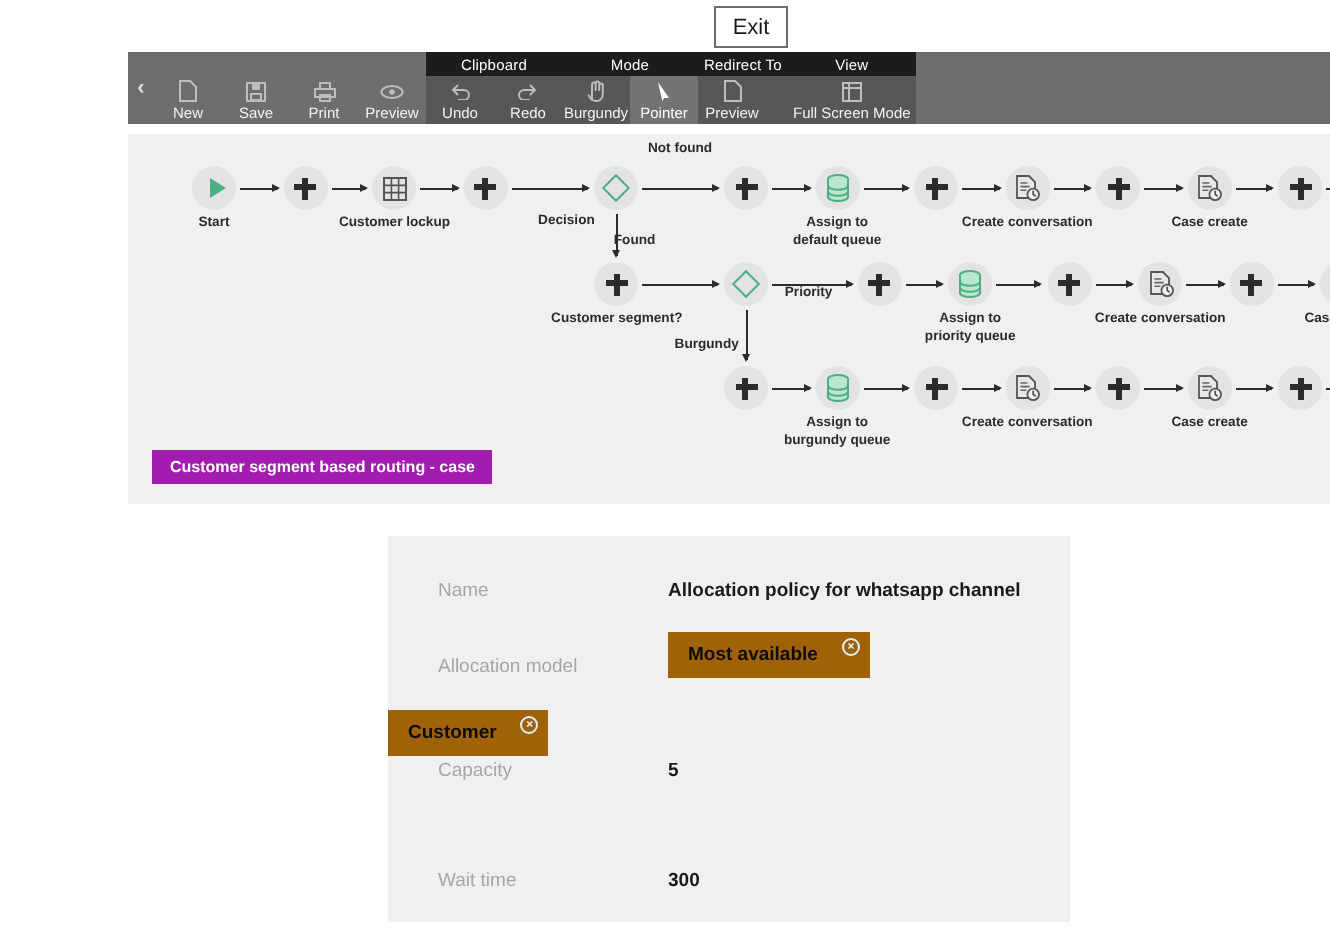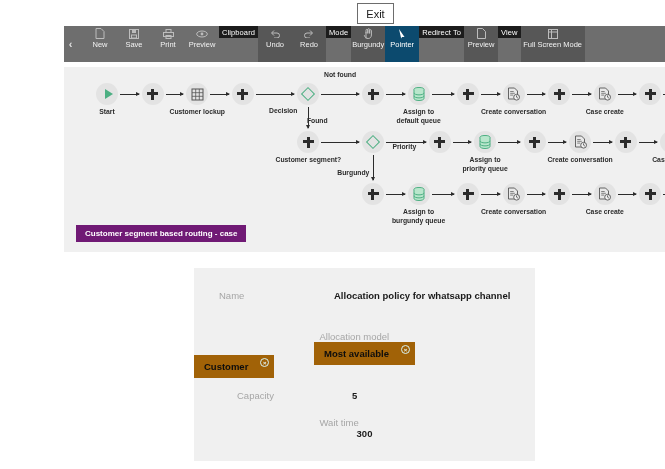--- a/index.html
+++ b/index.html
@@ -32,21 +32,21 @@
     box-sizing: border-box;
   }
   .ribbon-scroll {
     width: 13px; flex: none;
     background: #6e6e6e;
     color: #e0e0e0;
     font-size: 11px; font-weight: bold;
     display: flex; align-items: center; justify-content: center;
   }
   .ribbon-body { flex: 1; display: flex; align-items: stretch; position: relative; }
-  .grp { display: flex; }
+  .grp { display: flex; flex-direction: column; }
   .grp-head {
     height: 12px;
     background: #1c1c1c;
     color: #ffffff;
     font-size: 7.5px;
     display: flex; align-items: center; justify-content: center;
     letter-spacing: .1px;
     padding: 0 3px;
     box-sizing: border-box;
   }
@@ -63,21 +63,21 @@
   .tool.wide { width: 64px; }
   .tool .ic {
     height: 11px; line-height: 11px;
     font-size: 10px; color: #bdbdbd;
     display: flex; align-items: center; justify-content: center;
   }
   .tool .lbl {
     font-size: 7.5px; color: #f2f2f2;
     margin-top: 1px; white-space: nowrap;
   }
-  .tool.active { background: #0c4a6e; }
+  .tool.active { background: #737373; }
   .tool.active .ic, .tool.active .lbl { color: #ffffff; }
   .ribbon-filler { flex: 1; display: flex; flex-direction: column; }
   .ribbon-filler .top { height: 12px; background: #6e6e6e; }
   .ribbon-filler .bot { flex: 1; background: #6e6e6e; }
 
   
   .canvas {
     position: absolute; left: 28px; top: 67px;
     width: 609px; height: 185px;
     background: #f0f0f0;
@@ -150,35 +150,35 @@
   }
   .connv::after {
     content: "";
     position: absolute; left: -2.2px; bottom: -1px;
     border-top: 4px solid #2b2b2b;
     border-left: 2.6px solid transparent;
     border-right: 2.6px solid transparent;
   }
   .diagram-title {
     position: absolute; left: 12px; bottom: 10px;
-    background: #701a75; color: #ffffff;
+    background: #a21caf; color: #ffffff;
     font-size: 8px; font-weight: bold;
     padding: 4px 9px;
     white-space: nowrap;
   }
 
   
   .panel {
     position: absolute; left: 158px; top: 268px;
     width: 341px; height: 193px;
     background: #f0f0f0;
   }
   .form-row {
     position: absolute; left: 0; width: 100%;
-    display: flex; align-items: center;
+    display: flex; align-items: flex-end;
   }
   .form-label {
     width: 140px; padding-left: 25px;
     box-sizing: border-box;
     font-size: 9.5px; color: #a6a6a6;
   }
   .form-value {
     font-size: 9.5px; color: #1a1a1a; font-weight: bold;
   }
   .chip {
@@ -504,30 +504,30 @@
     <div class="diagram-title">
       <span>Customer segment based routing - case</span>
     </div>
   </div>
 
   <div class="panel" id="panel">
       <div class="form-row" style="top: 22px;">
         <div class="form-label">Name</div>
         <div class="form-value">Allocation policy for whatsapp channel</div>
       </div>
-      <div class="form-row" style="top: 63px; flex-direction: column;">
+      <div class="form-row" style="top: 48px;">
         <div class="form-label">Allocation model</div>
         <div class="chip"><span>Most available</span><span class="chip-x">×</span></div>
       </div>
       <div class="form-row" style="top: 87px;">
         <div class="chip"><span>Customer</span><span class="chip-x">×</span></div>
       </div>
-      <div class="form-row" style="top: 122px; padding-left: 18px;">
+      <div class="form-row" style="top: 112px;">
         <div class="form-label">Capacity</div>
         <div class="form-value">5</div>
       </div>
-      <div class="form-row" style="top: 149px; flex-direction: column;">
+      <div class="form-row" style="top: 167px;">
         <div class="form-label">Wait time</div>
         <div class="form-value">300</div>
       </div>
     </div>
 
 </div>
 
 </body></html>

